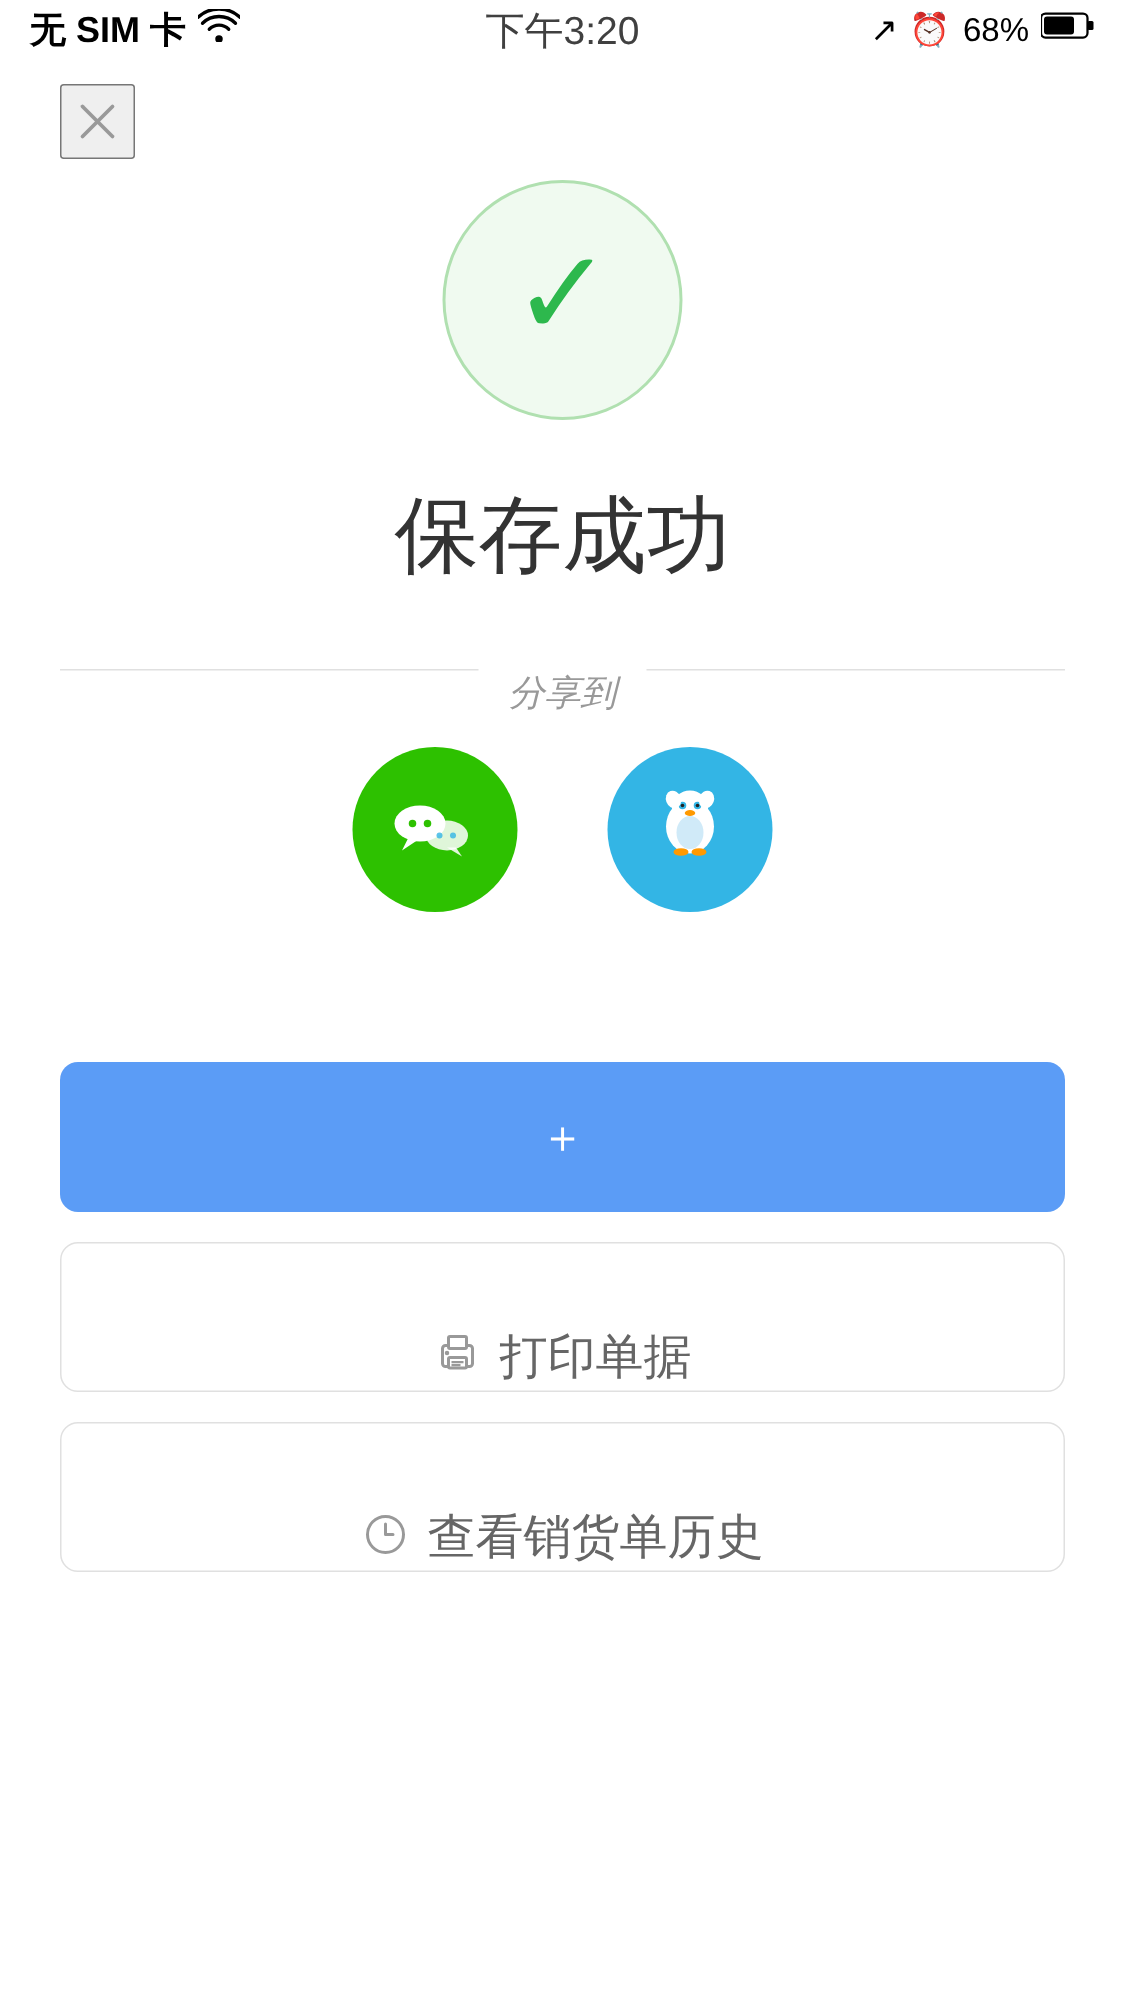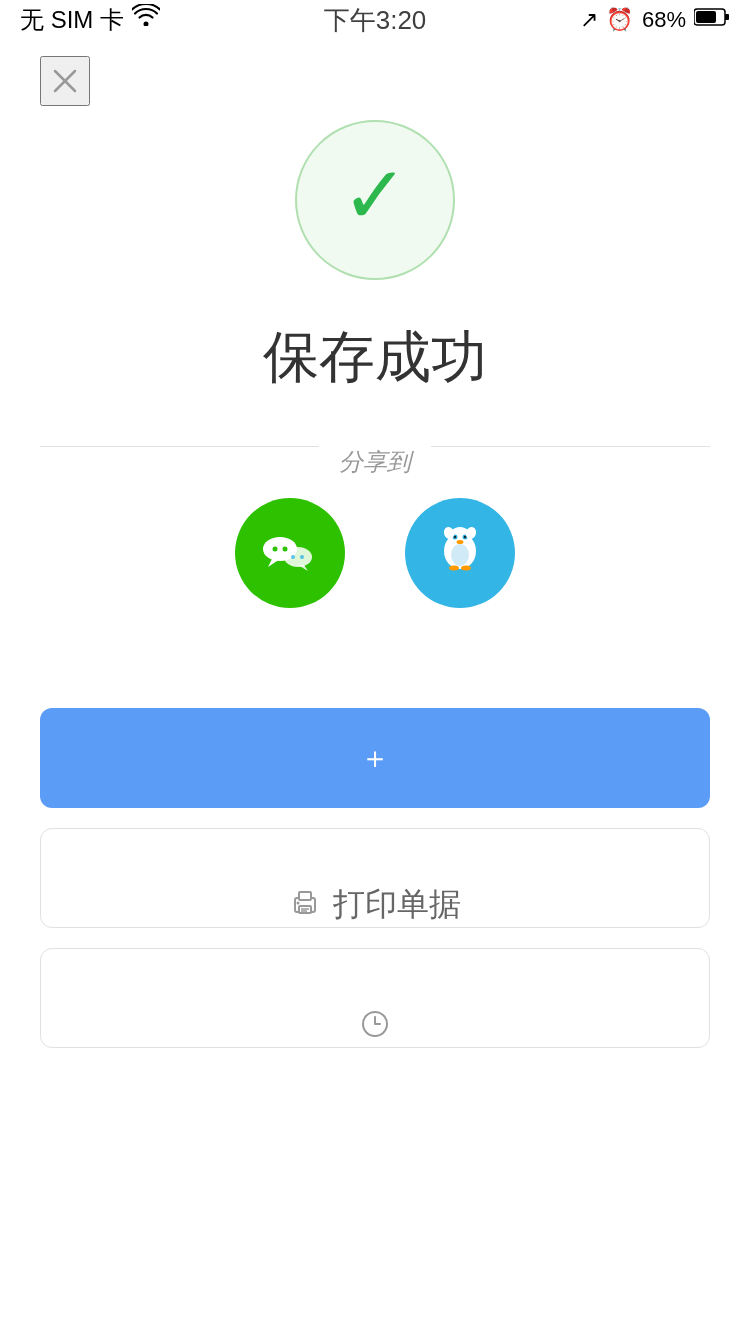--- a/index.html
+++ b/index.html
@@ -24,23 +24,24 @@
       height: 40px;
       display: flex;
       align-items: center;
       justify-content: space-between;
       padding: 0 20px;
       background: #ffffff;
     }
 
     .status-left {
       display: flex;
+      align-items: center;
       gap: 8px;
       font-size: 24px;
-      font-weight: 400;
+      font-weight: 700;
       color: #000;
     }
 
     .status-center {
       font-size: 26px;
       font-weight: 400;
       color: #404040;
       position: absolute;
       left: 50%;
       transform: translateX(-50%);
@@ -329,17 +330,18 @@
       <span>打印单据</span>
     </button>
 
     <button class="btn-secondary">
       <span class="btn-icon">
         <svg width="32" height="32" viewBox="0 0 32 32" fill="none">
           <circle cx="16" cy="16" r="12" stroke="#999" stroke-width="2" fill="none"></circle>
           <polyline points="16,9 16,16 21,16" stroke="#999" stroke-width="2" stroke-linecap="round" stroke-linejoin="round"></polyline>
         </svg>
       </span>
+      <span>查看销货单历史</span>
     </button>
 
   </div>
 
 </div>
 
 </body></html>

